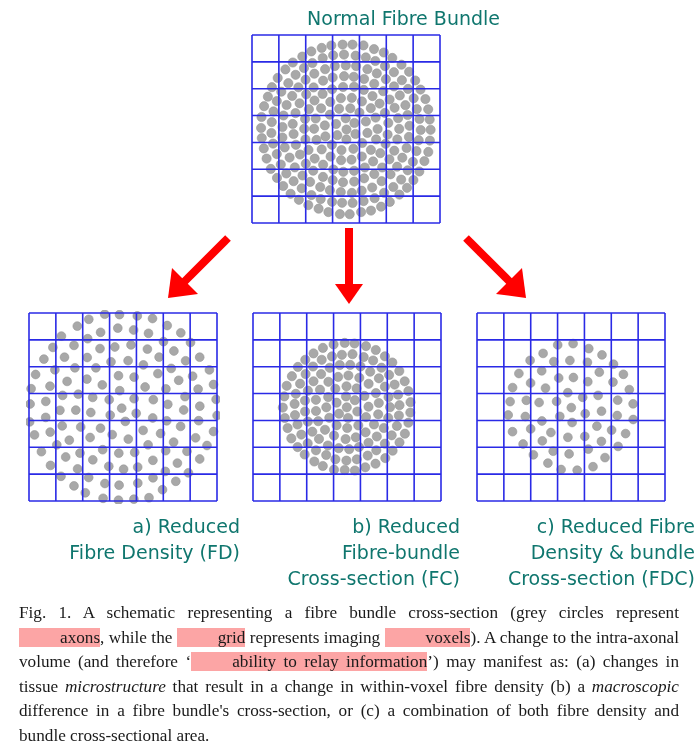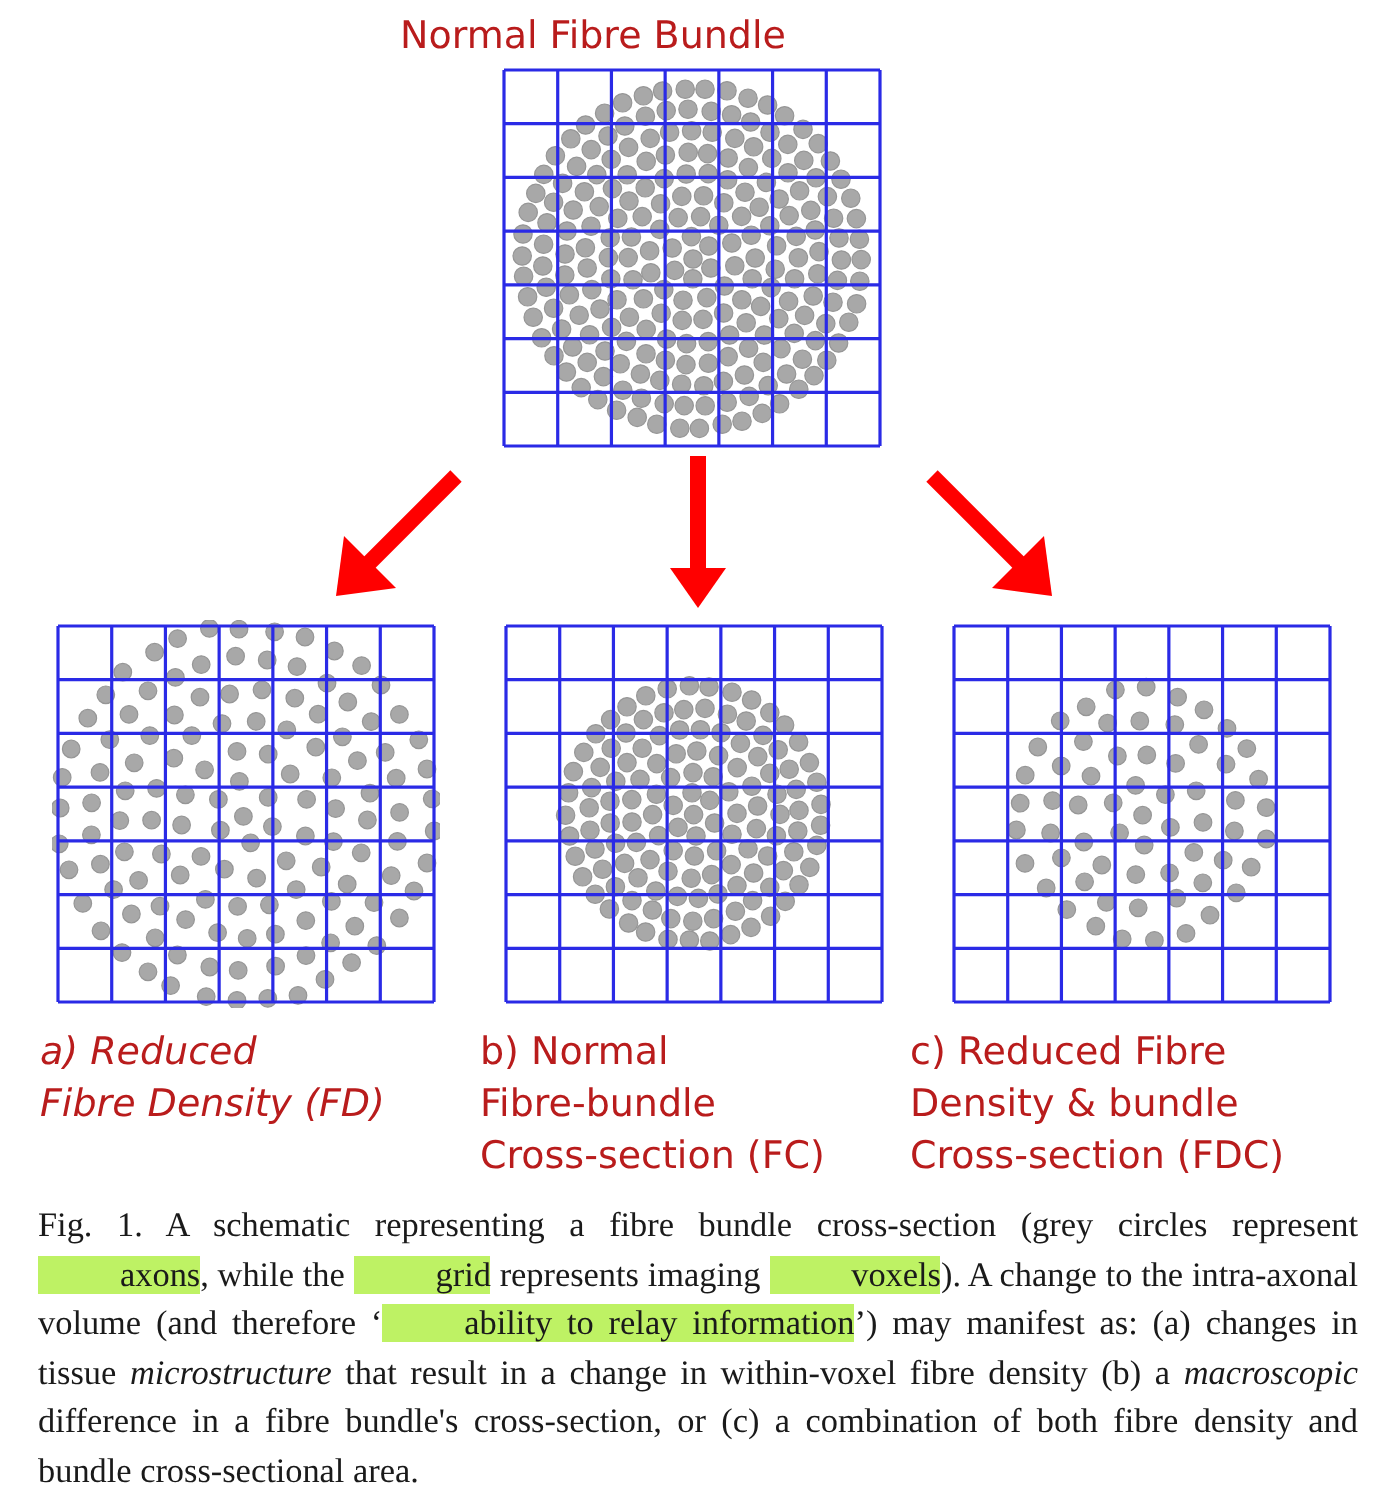--- a/index.html
+++ b/index.html
@@ -1,33 +1,33 @@
 <!DOCTYPE html>
 <html><head>
 <meta charset="utf-8">
 <style>
   html, body { margin: 0; padding: 0; background: #ffffff; }
   body { width: 697px; height: 750px; position: relative; overflow: hidden; }
   .label {
-    position: absolute; font-family: "DejaVu Sans", sans-serif; color: #b91c1c;
-    text-align: left; font-size: 19px; line-height: 26px; white-space: pre;
+    position: absolute; font-family: "DejaVu Sans", sans-serif; color: #0f766e;
+    text-align: right; font-size: 19px; line-height: 26px; white-space: pre;
   }
   #title { left: 200px; top: 5px; width: 300px; font-size: 19px; }
-  #lab-a { left: 20px; top: 513px; width: 220px; font-style: italic; }
+  #lab-a { left: 20px; top: 513px; width: 220px; }
   #lab-b { left: 240px; top: 513px; width: 220px; }
   #lab-c { left: 455px; top: 513px; width: 240px; }
   svg.grid { position: absolute; }
   svg#arrows { position: absolute; left: 0; top: 0; }
   .caption {
     position: absolute; left: 19px; top: 601px; width: 660px;
     font-family: "Liberation Serif", "DejaVu Serif", serif; font-size: 17.2px;
     line-height: 24.5px; color: #1a1a1a; text-align: justify; text-align-last: left;
   }
   .caption b { font-family: "Liberation Serif", serif; font-weight: normal; }
-  .hl { background: #bef264; padding-left: 41px; }
+  .hl { background: #fca5a5; padding-left: 41px; }
   .ul { text-decoration-color: #e82020; text-decoration-thickness: 2px; text-underline-offset: 3px; }
   .it { font-style: italic; }
 </style>
 </head>
 <body>
 
 <div id="title" class="label">Normal Fibre Bundle</div>
 
 <svg class="grid" id="panel-normal" width="194" height="194" style="left: 249px; top: 32px;">
     <g>
@@ -673,21 +673,21 @@
     <polygon points="335,284 363,284 349,304" fill="#ff0000"></polygon>
   </g>
   <g>
     <line x1="466" y1="238" x2="510" y2="282" stroke="#ff0000" stroke-width="8"></line>
     <polygon points="526,298 522,268 496,294" fill="#ff0000"></polygon>
   </g>
 </svg>
 
 <div id="lab-a" class="label">a) Reduced
 Fibre Density (FD)</div>
-<div id="lab-b" class="label">b) Normal
+<div id="lab-b" class="label">b) Reduced
 Fibre-bundle
 Cross-section (FC)</div>
 <div id="lab-c" class="label">c) Reduced Fibre
 Density &amp; bundle
 Cross-section (FDC)</div>
 
 <div class="caption" id="caption">
   <b>Fig. 1.</b><span id="caption-body"><span> A schematic representing a </span><span class="ul">fibre bundle cross-section</span><span> (grey circles represent </span><span class="hl">axons</span><span>, while the </span><span class="hl">grid</span><span> represents imaging </span><span class="hl">voxels</span><span>). A change to the </span><span class="ul">intra-axonal volume</span><span> (and therefore ‘</span><span class="hl">ability to relay information</span><span>’) may manifest as: (a) changes in tissue </span><span class="it">microstructure</span><span> that result in a change in </span><span class="ul">within-voxel fibre density</span><span> (b) a </span><span class="ul it">macroscopic</span><span class="ul"> difference</span><span> in a fibre bundle's cross-section, or (c) a combination of both fibre density and bundle cross-sectional area.</span></span>
 </div>
 

